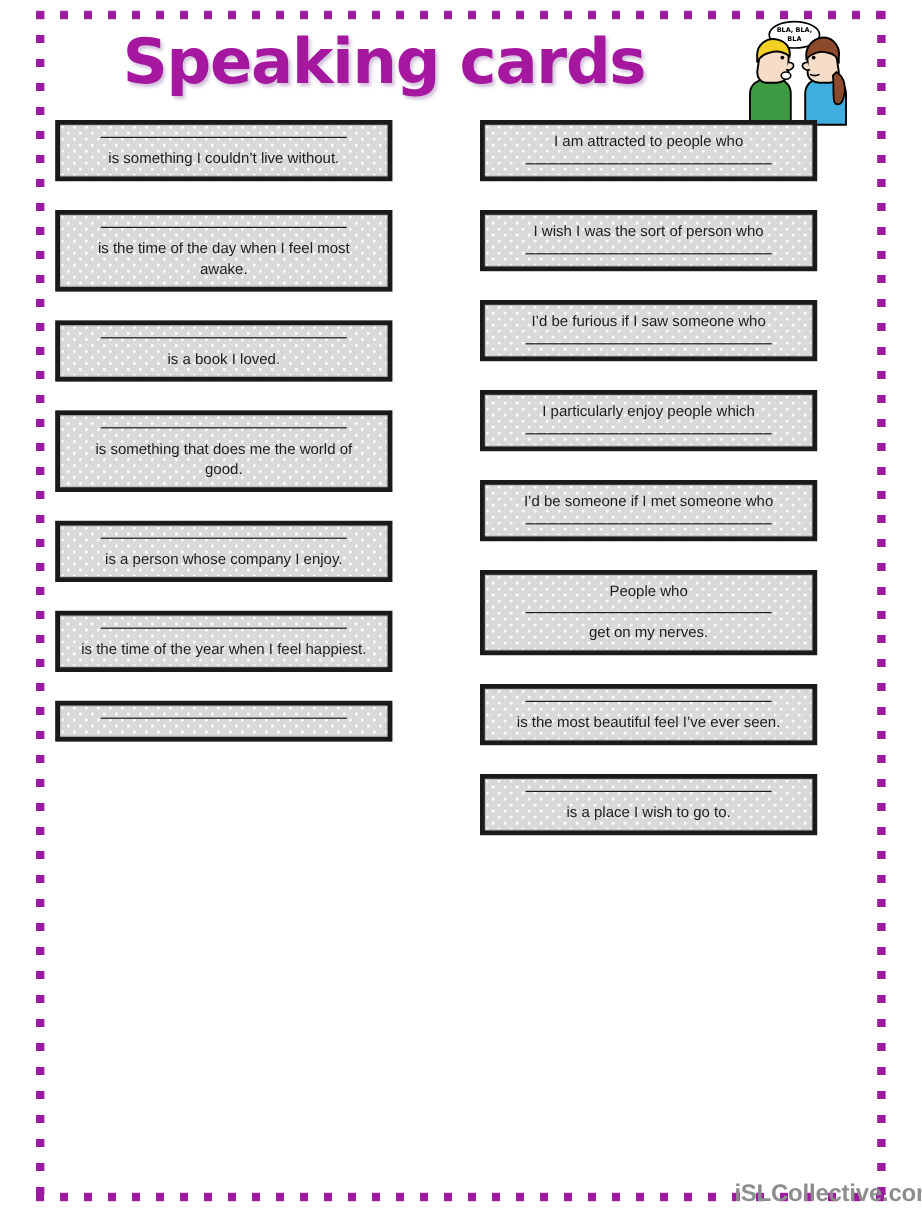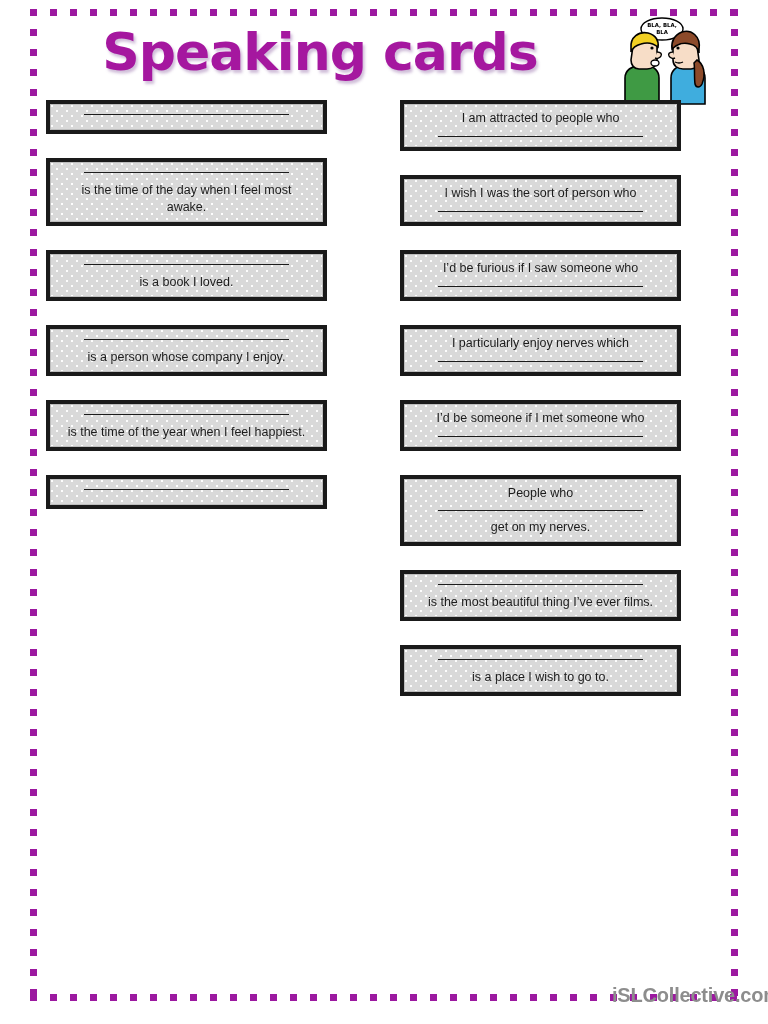--- a/index.html
+++ b/index.html
@@ -181,28 +181,33 @@
           <circle cx="73" cy="32" r="1.6" fill="#000000"></circle>
           <path d="M70 46 q4 2 8 0" fill="none" stroke="#000000" stroke-width="1.3"></path>
         </g>
       </svg>
     </div>
   </div>
 
   <div class="column" id="col-left">
       <div class="card line-first">
         <div class="blank-line"></div>
+        <div class="card-text">is something I couldn’t live without.</div>
       </div>
       <div class="card line-first">
         <div class="blank-line"></div>
         <div class="card-text">is the time of the day when I feel most awake.</div>
       </div>
       <div class="card line-first">
         <div class="blank-line"></div>
         <div class="card-text">is a book I loved.</div>
+      </div>
+      <div class="card line-first">
+        <div class="blank-line"></div>
+        <div class="card-text">is something that does me the world of good.</div>
       </div>
       <div class="card line-first">
         <div class="blank-line"></div>
         <div class="card-text">is a person whose company I enjoy.</div>
       </div>
       <div class="card line-first">
         <div class="blank-line"></div>
         <div class="card-text">is the time of the year when I feel happiest.</div>
       </div>
       <div class="card line-first">
@@ -216,35 +221,35 @@
       </div>
       <div class="card line-after">
         <div class="card-text">I wish I was the sort of person who</div>
         <div class="blank-line"></div>
       </div>
       <div class="card line-after">
         <div class="card-text">I’d be furious if I saw someone who</div>
         <div class="blank-line"></div>
       </div>
       <div class="card line-after">
-        <div class="card-text">I particularly enjoy nerves which</div>
+        <div class="card-text">I particularly enjoy people which</div>
         <div class="blank-line"></div>
       </div>
       <div class="card line-after">
         <div class="card-text">I’d be someone if I met someone who</div>
         <div class="blank-line"></div>
       </div>
       <div class="card three-line">
         <div class="card-text">People who</div>
         <div class="blank-line"></div>
         <div class="card-text">get on my nerves.</div>
       </div>
       <div class="card line-first">
         <div class="blank-line"></div>
-        <div class="card-text">is the most beautiful thing I’ve ever films.</div>
+        <div class="card-text">is the most beautiful feel I’ve ever seen.</div>
       </div>
       <div class="card line-first">
         <div class="blank-line"></div>
         <div class="card-text">is a place I wish to go to.</div>
       </div>
     </div>
 
   <div id="watermark">iSLCollective.com</div>
 </div>
 

